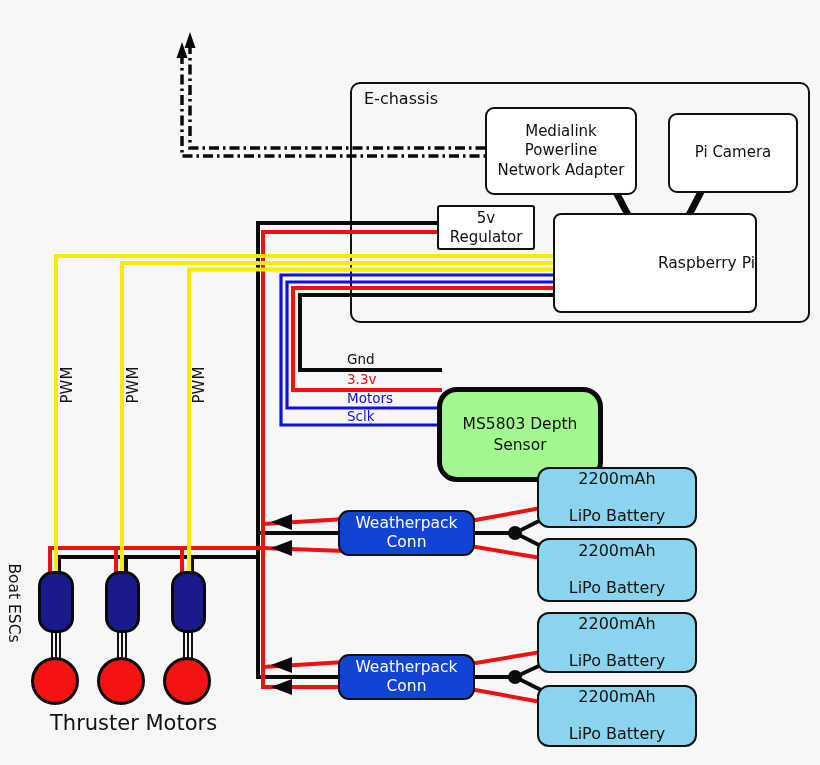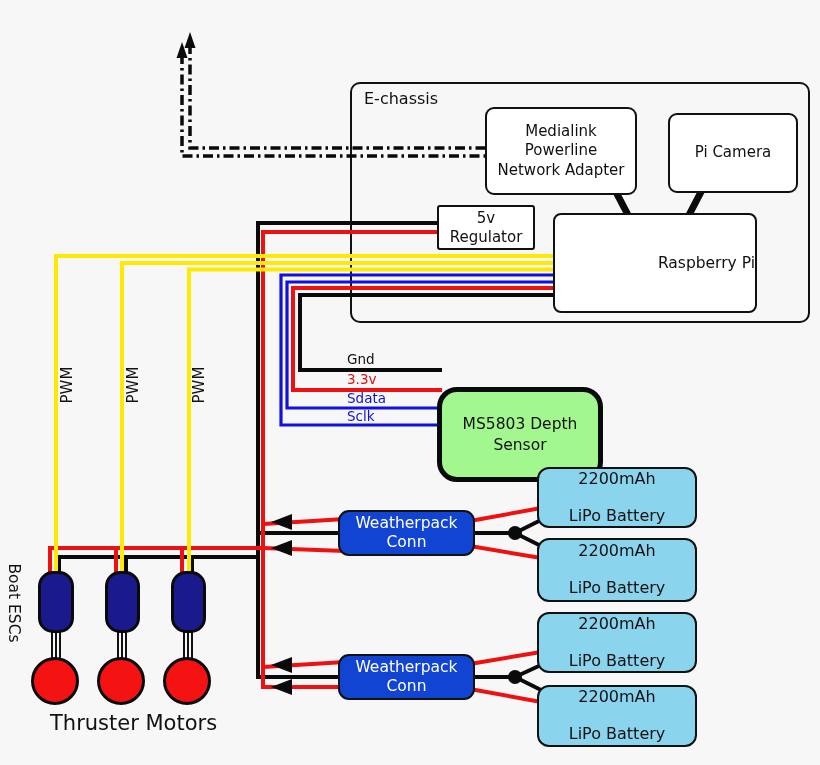--- a/index.html
+++ b/index.html
@@ -218,19 +218,19 @@
   <div id="motor1" class="abs comp motor"></div>
   <div id="motor2" class="abs comp motor"></div>
   <div id="motor3" class="abs comp motor"></div>
 
   <div id="pwm1" class="abs lbl pwm">PWM</div>
   <div id="pwm2" class="abs lbl pwm">PWM</div>
   <div id="pwm3" class="abs lbl pwm">PWM</div>
 
   <div id="lbl-gnd" class="abs lbl wirelabel">Gnd</div>
   <div id="lbl-33v" class="abs lbl wirelabel">3.3v</div>
-  <div id="lbl-sdata" class="abs lbl wirelabel">Sdata</div>
+  <div id="lbl-sdata" class="abs lbl wirelabel">Motors</div>
   <div id="lbl-sclk" class="abs lbl wirelabel">Sclk</div>
 
   <div id="boatescs" class="abs lbl">Boat ESCs</div>
   <div id="thruster" class="abs lbl">Thruster Motors</div>
 
 </div>
 
 </body></html>

